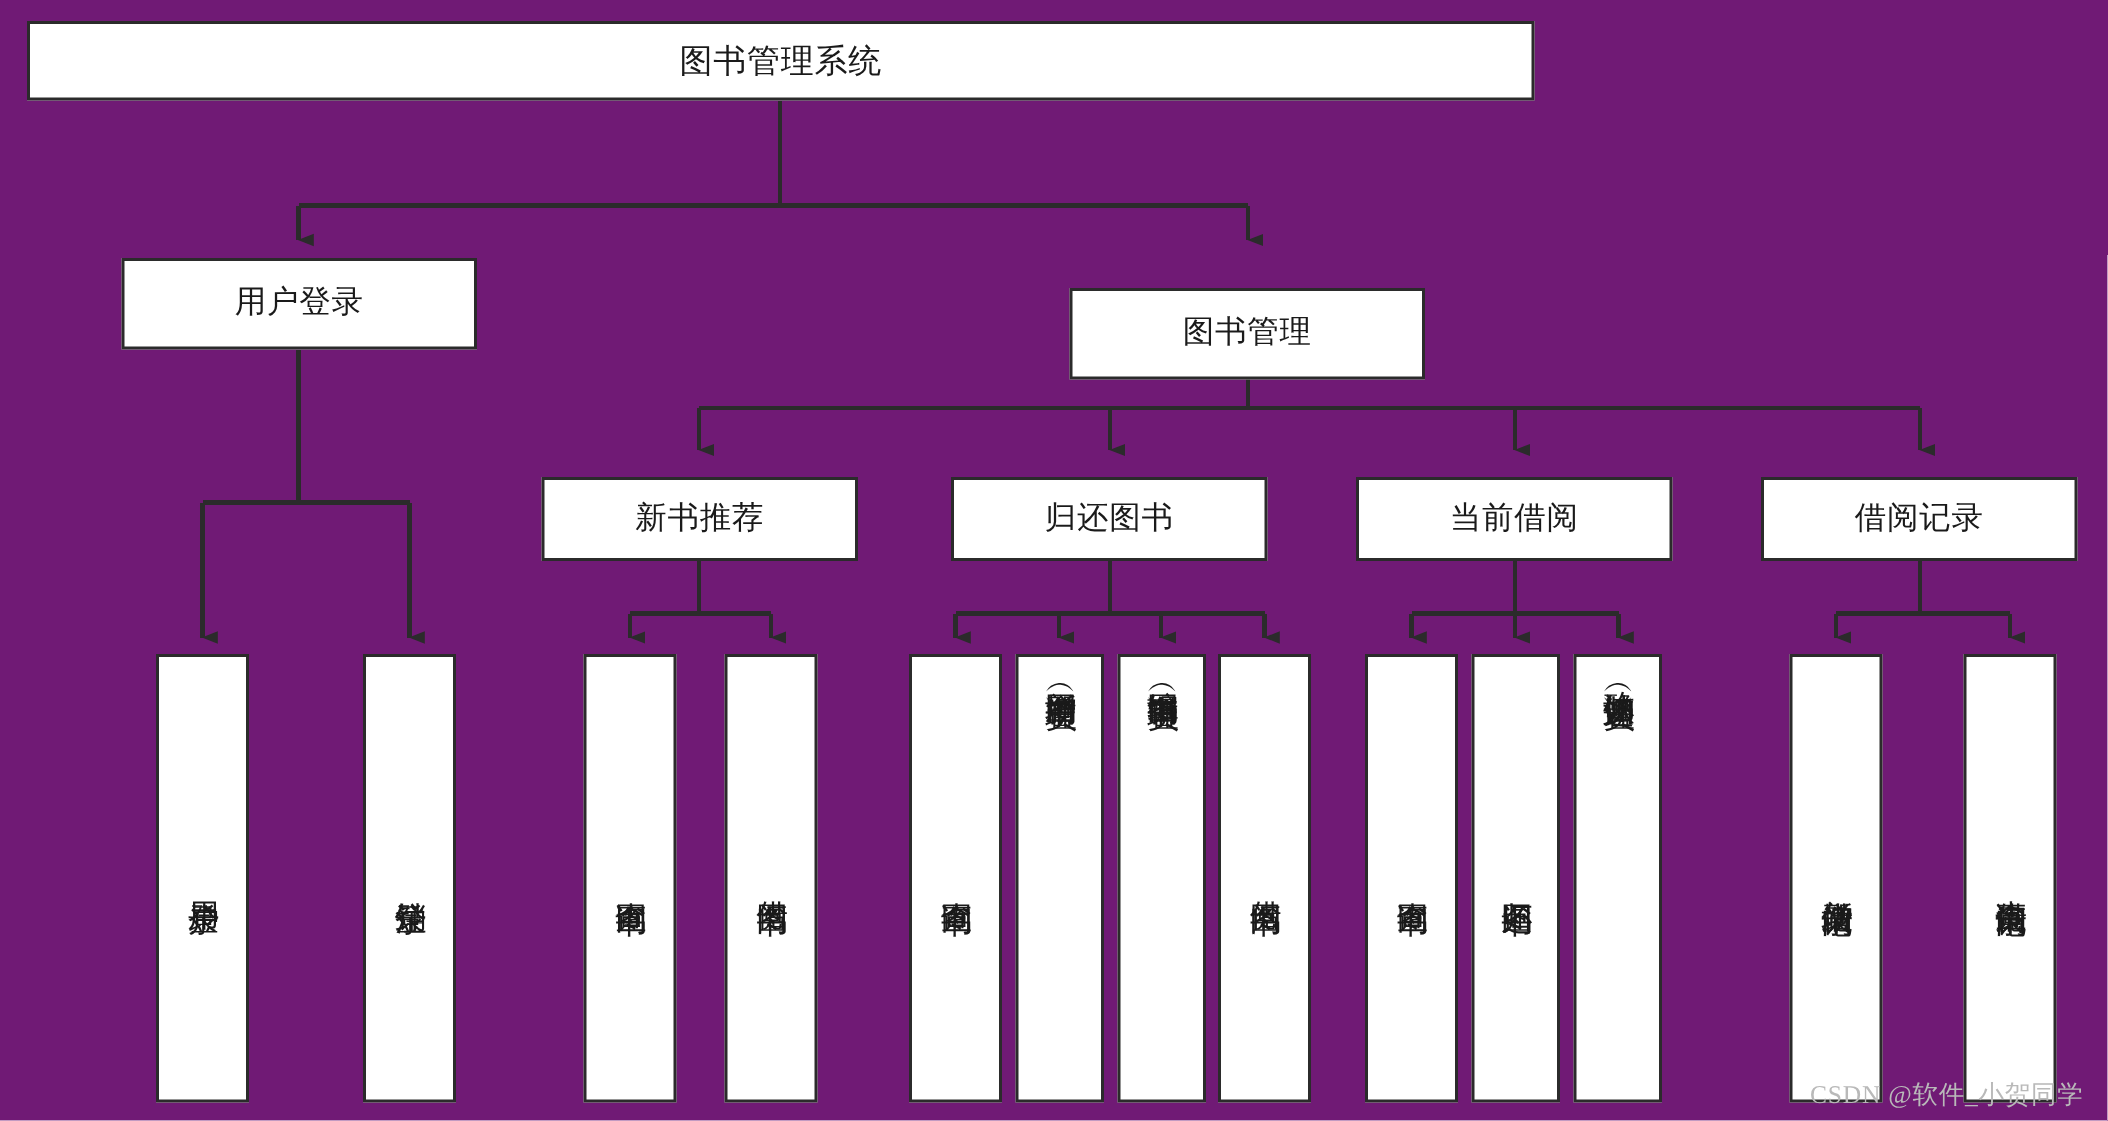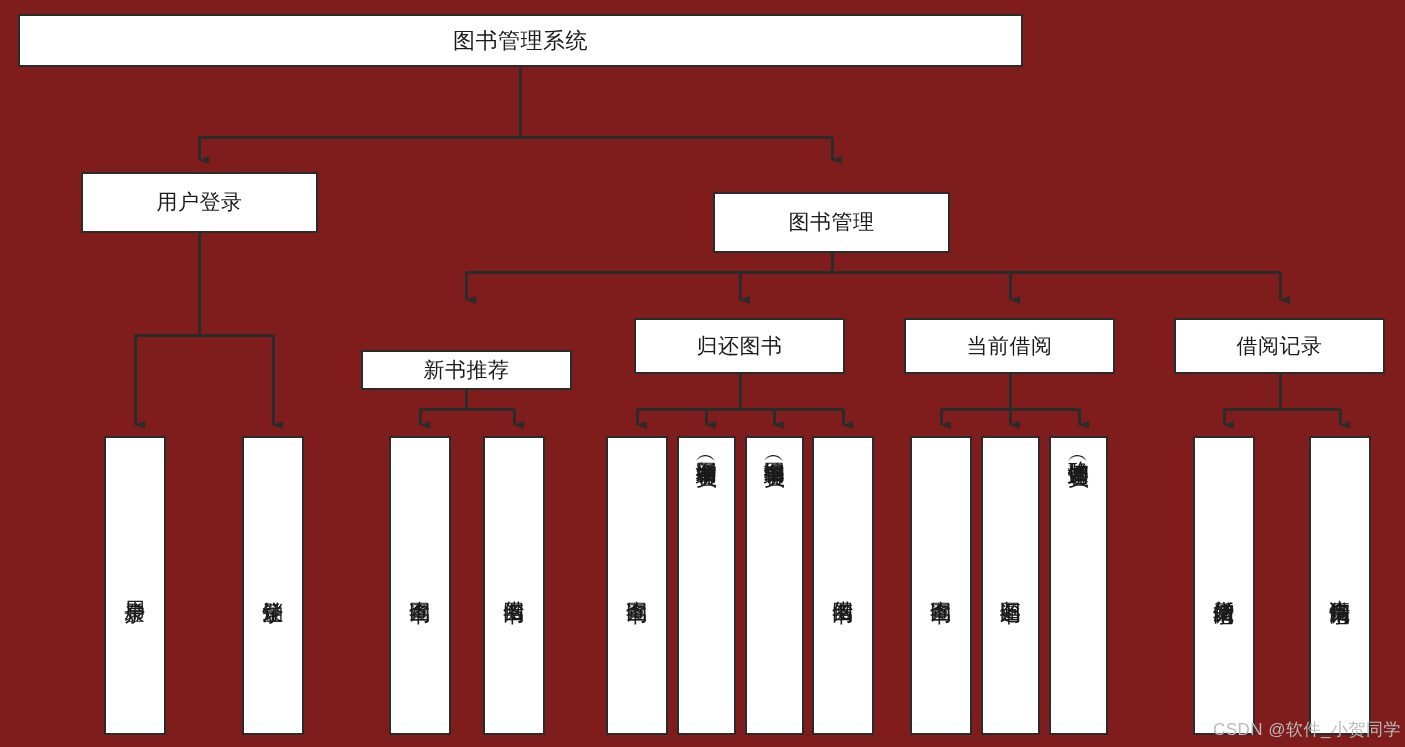--- a/index.html
+++ b/index.html
@@ -7,21 +7,21 @@
     padding: 0;
     background: #ffffff;
   }
   body {
     font-family: "Liberation Sans", "DejaVu Sans", sans-serif;
   }
   #canvas {
     position: relative;
     width: 1405px;
     height: 747px;
-    background: #7f1d1d;
+    background: #701a75;
     overflow: hidden;
   }
   svg#edges {
     position: absolute;
     left: 0;
     top: 0;
     width: 1405px;
     height: 747px;
     pointer-events: none;
   }
@@ -59,27 +59,28 @@
     line-height: 1.22;
     letter-spacing: 1px;
     white-space: nowrap;
   }
   .node.v.mid {
     align-items: center;
     padding-top: 0;
   }
   #watermark {
     position: absolute;
-    right: 4px;
+    right: 16px;
     bottom: 6px;
     font-size: 17px;
     color: #b9b9b9;
     letter-spacing: 0.5px;
     white-space: nowrap;
     user-select: none;
+    font-family: Liberation Serif, serif;
   }
 </style>
 </head>
 <body>
 
 <div id="canvas">
 
   <svg id="edges" viewBox="0 0 1405 747">
     <defs>
       <marker id="arrow" markerWidth="9" markerHeight="11" refX="4.5" refY="10.2" orient="auto" markerUnits="userSpaceOnUse">
@@ -134,21 +135,21 @@
     <span class="label">图书管理系统</span>
   </div>
 
   <div class="node h" style="left:81px; top:172px; width:237px; height:61px;">
     <span class="label">用户登录</span>
   </div>
   <div class="node h" style="left:713px; top:172px; width:237px; height:61px;margin-top:20px;">
     <span class="label">图书管理</span>
   </div>
 
-  <div class="node h" style="left:361px; top:318px; width:211px; height:40px;margin-top:32px;">
+  <div class="node h" style="left:361px; top:318px; width:211px; height:56px;">
     <span class="label">新书推荐</span>
   </div>
   <div class="node h" style="left:634px; top:318px; width:211px; height:56px;">
     <span class="label">归还图书</span>
   </div>
   <div class="node h" style="left:904px; top:318px; width:211px; height:56px;">
     <span class="label">当前借阅</span>
   </div>
   <div class="node h" style="left:1174px; top:318px; width:211px; height:56px;">
     <span class="label">借阅记录</span>

